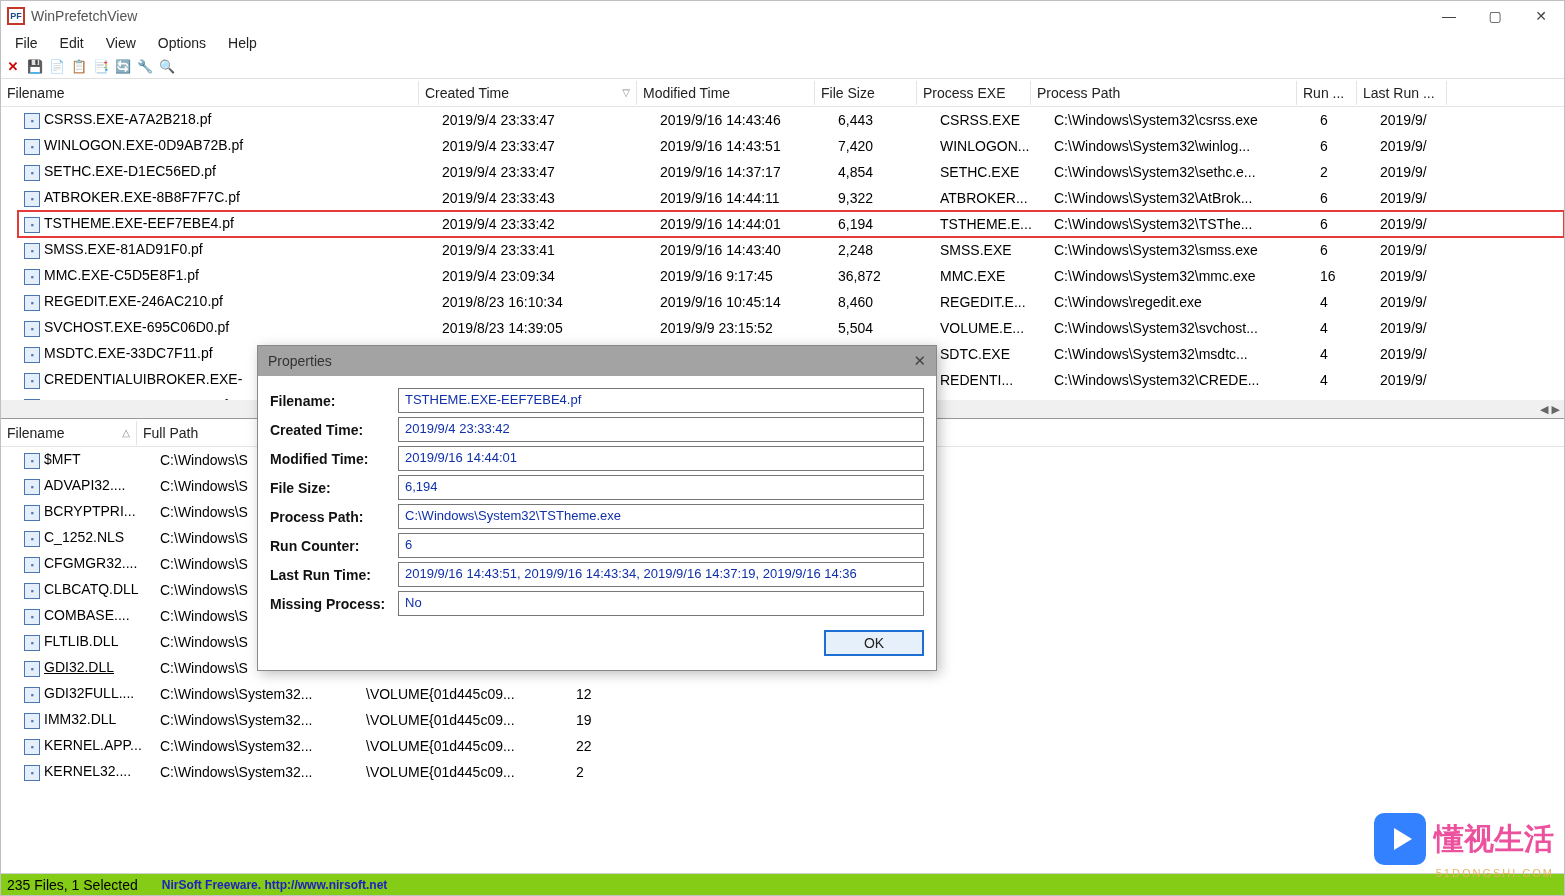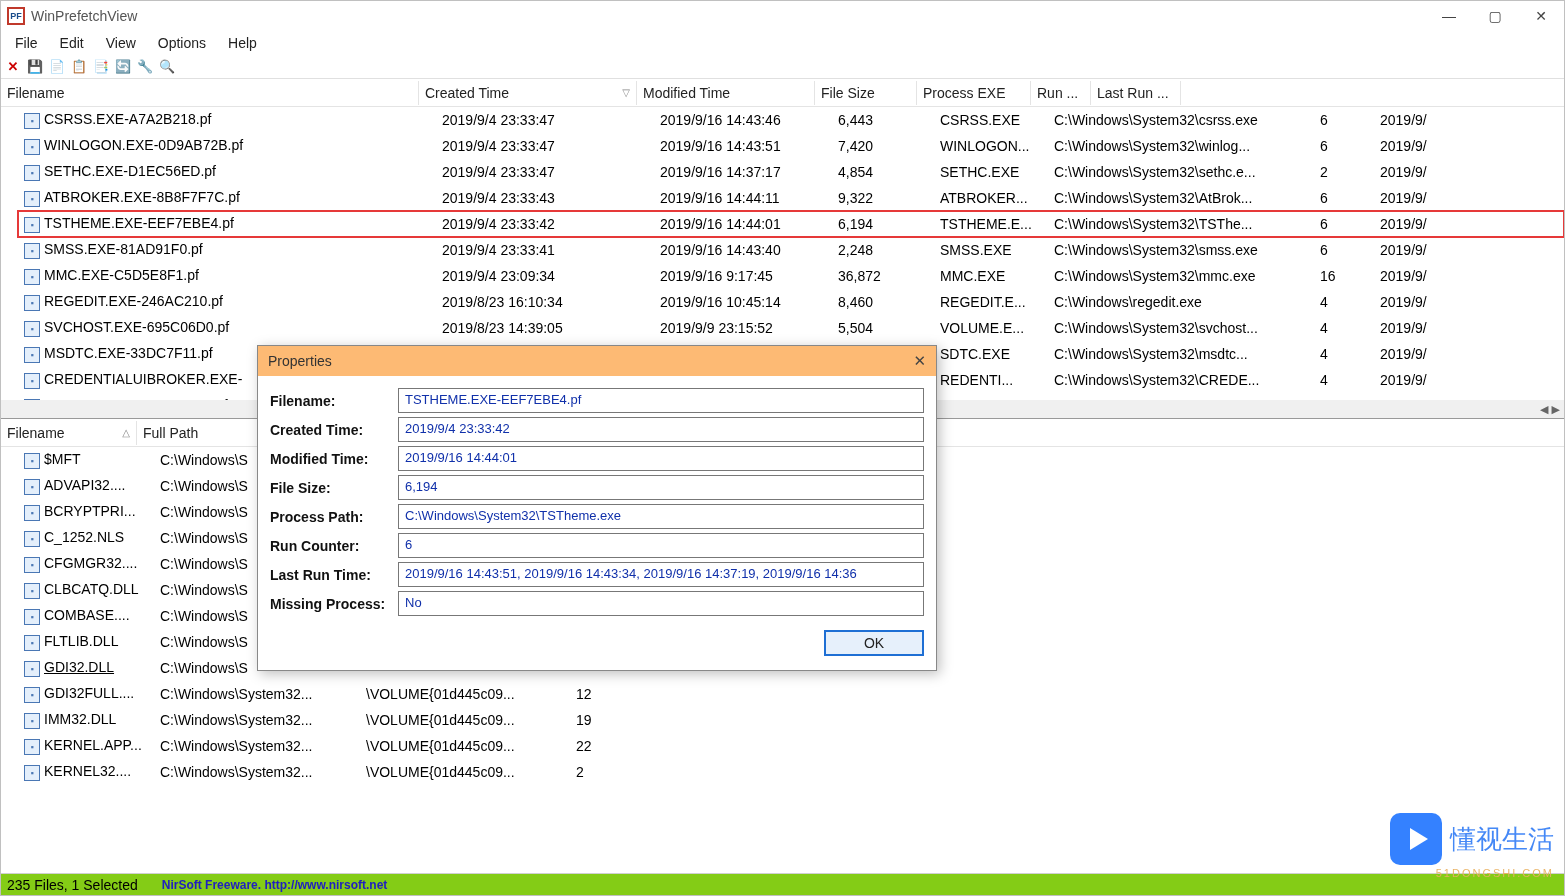--- a/index.html
+++ b/index.html
@@ -26,34 +26,34 @@
 .fi { width: 16px; height: 16px; display:inline-flex; align-items:center; justify-content:center; vertical-align: middle; margin-right: 4px; border:1px solid #4a77b4; background:#e4effb; font-size:9px; color:#4a77b4;}
 .upper { flex: 0 0 340px; border-bottom: 1px solid #999; display:flex; flex-direction:column; }
 .upper .rows { flex:1; }
 .hscroll { height: 18px; background: #f0f0f0; display:flex; align-items:center; justify-content:flex-end; padding:0 4px; color:#666; font-size:11px;}
 .lower { flex: 1; display:flex; flex-direction:column; min-height:0;}
 .lower .rows { flex:1; overflow:hidden;}
 .statusbar { height: 22px; border-top: 1px solid #d0d0d0; display: flex; align-items: center; font-size: 13px; padding: 0 6px; gap: 24px; background:#84cc16;}
 .statusbar .link { color: #2020c0; font-weight:bold; font-size:12px;}
 
 .dialog { position: absolute; left: 256px; top: 344px; width: 680px; background: #fff; border: 1px solid #888; box-shadow: 3px 3px 12px rgba(0,0,0,0.25); }
-.dialog .dlg-title { height: 30px; background: #fdba74; display:flex; align-items:center; padding: 0 10px; }
+.dialog .dlg-title { height: 30px; background: #a3a3a3; display:flex; align-items:center; padding: 0 10px; }
 .dialog .dlg-title .t { font-size: 14px; color:#333; }
 .dialog .dlg-title .x { margin-left:auto; color:#444; font-size:15px; }
 .dialog .body { padding: 8px 12px 14px 12px; }
 .prow { display:flex; align-items:center; margin: 4px 0; }
 .prow label { width: 128px; font-weight: bold; font-size:14px; color:#111; }
 .prow .val { flex:1; border: 1px solid #777; padding: 3px 6px; color: #1030aa; font-size:13px; height:25px; overflow:hidden; white-space:nowrap;}
 .btnrow { display:flex; justify-content:flex-end; margin-top:14px;}
 .btnrow button { width: 100px; height: 26px; border: 2px solid #1e6fd4; background: #e6f0fb; color:#222; }
 
 .wm { position:absolute; right:10px; bottom:30px; display:flex; align-items:center; gap:8px; opacity:0.95;}
 .wm .play { width:52px; height:52px; border-radius:10px; background:#2a7bff; display:flex; align-items:center; justify-content:center;}
 .wm .play::before { content:""; border-left:18px solid #fff; border-top:11px solid transparent; border-bottom:11px solid transparent; margin-left:5px;}
-.wm .txt { color:#3b82f6; font-size:26px; font-weight:normal;}
+.wm .txt { color:#ec4899; font-size:30px; font-weight:bold;}
 .wm .sub { position:absolute; bottom:-14px; right:0; color:#e8b060; font-size:11px; letter-spacing:2px;}
 </style>
 </head>
 <body>
 
 <div class="window">
   <div class="titlebar">
     <div class="app-icon">PF</div>
     <div class="title">WinPrefetchView</div>
     <div class="win-controls">
@@ -83,20 +83,21 @@
   </div>
 
   <div class="panes">
     <div class="upper grid">
       <div class="headers" id="upper-headers">
           <div class="col" style="width: 418px;">Filename</div>
           <div class="col" style="width: 218px;">Created Time<span class="sort-ind">▽</span></div>
           <div class="col" style="width: 178px;">Modified Time</div>
           <div class="col" style="width: 102px;">File Size</div>
           <div class="col" style="width: 114px;">Process EXE</div>
+          <div class="col" style="width: 266px;">Process Path</div>
           <div class="col" style="width: 60px;">Run ...</div>
           <div class="col" style="width: 90px;">Last Run ...</div>
         </div>
       <div class="rows" id="upper-rows">
           <div class="row">
             <div class="cell" style="width: 418px;"><span class="fi">▪</span>CSRSS.EXE-A7A2B218.pf</div>
             <div class="cell" style="width: 218px;">2019/9/4 23:33:47</div>
             <div class="cell" style="width: 178px;">2019/9/16 14:43:46</div>
             <div class="cell" style="width: 102px;">6,443</div>
             <div class="cell" style="width: 114px;">CSRSS.EXE</div>

